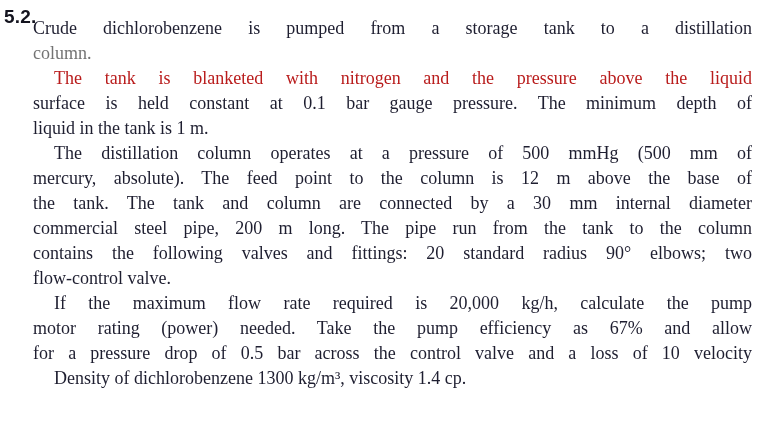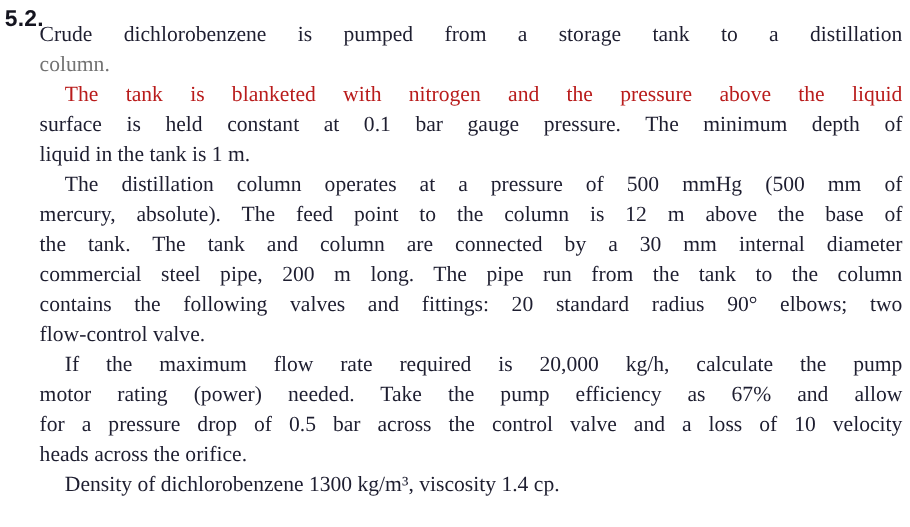--- a/index.html
+++ b/index.html
@@ -71,19 +71,18 @@
         <div class="line" style="color: rgb(30, 30, 48);">mercury, absolute). The feed point to the column is 12 m above the base of</div>
         <div class="line" style="color: rgb(30, 30, 48);">the tank. The tank and column are connected by a 30 mm internal diameter</div>
         <div class="line" style="color: rgb(30, 30, 48);">commercial steel pipe, 200 m long. The pipe run from the tank to the column</div>
         <div class="line" style="color: rgb(30, 30, 48);">contains the following valves and fittings: 20 standard radius 90° elbows; two</div>
         <div class="line para-end" style="color: rgb(30, 30, 48);">flow-control valve.</div>
       </div>
       <div class="paragraph">
         <div class="line indent" style="color: rgb(30, 30, 48);">If the maximum flow rate required is 20,000 kg/h, calculate the pump</div>
         <div class="line" style="color: rgb(30, 30, 48);">motor rating (power) needed. Take the pump efficiency as 67% and allow</div>
         <div class="line" style="color: rgb(30, 30, 48);">for a pressure drop of 0.5 bar across the control valve and a loss of 10 velocity</div>
-        <div class="line para-end" style="color: rgb(30, 30, 48);">heads across the orifice.</div>
       </div>
       <div class="paragraph">
         <div class="line para-end indent" style="color: rgb(30, 30, 48);">Density of dichlorobenzene 1300 kg/m³, viscosity 1.4 cp.</div>
       </div>
     </div>
 </div>
 
 </body></html>

